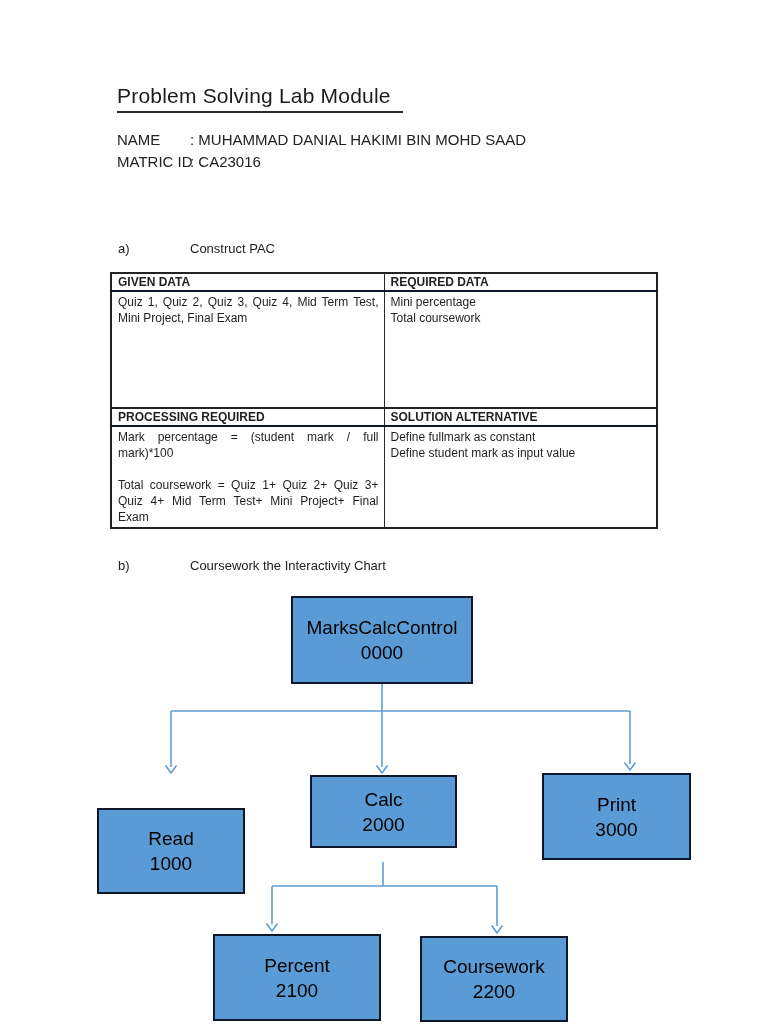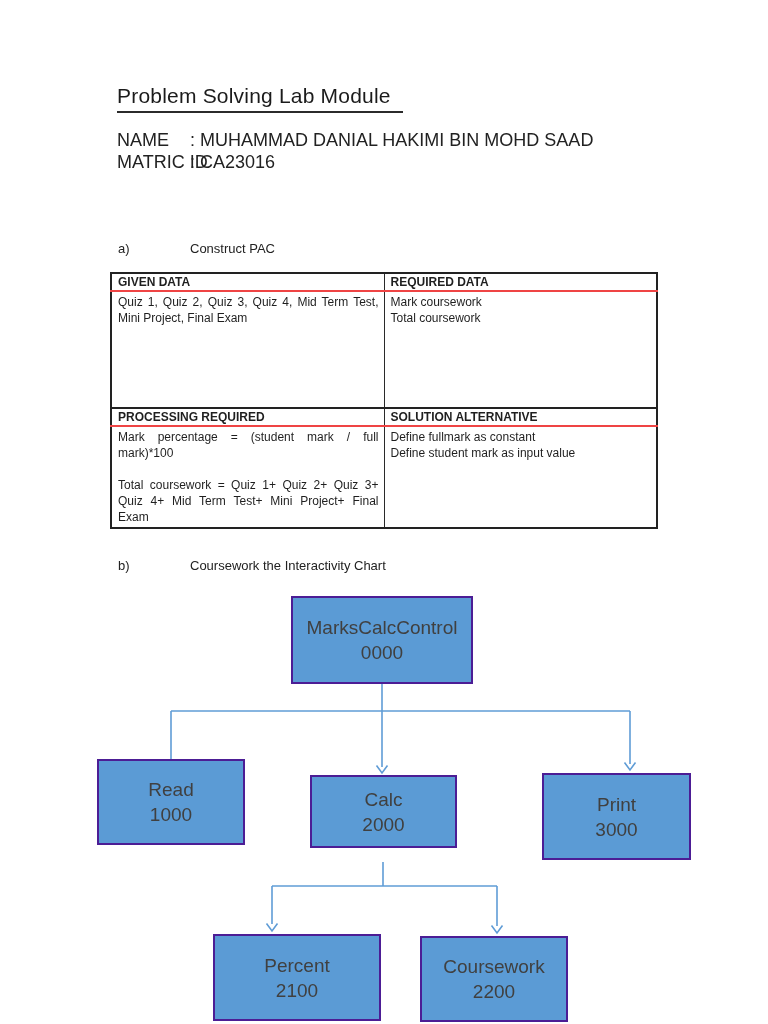--- a/index.html
+++ b/index.html
@@ -6,57 +6,57 @@
   .page{
     position:relative;width:768px;height:1024px;background:#ffffff;overflow:hidden;
     font-family:"Liberation Sans",sans-serif;color:#212121;
   }
   
   .doc-title{
     position:absolute;left:117px;top:84px;
     font-size:21px;letter-spacing:.2px;color:#1b1b1b;
     border-bottom:2px solid #2b2b2b;padding:0 12px 3px 0;display:inline-block;text-align:right;
   }
-  .id-block{position:absolute;left:117px;top:129px;font-size:18px;line-height:22px;color:#222;}
+  .id-block{position:absolute;left:117px;top:129px;font-size:15px;line-height:22px;color:#222;}
   .id-row{white-space:nowrap;}
   .id-label{display:inline-block;width:73px;}
   
   .section-row{position:absolute;font-size:13px;color:#222;}
   .sec-a{left:118px;top:241px;}
   .sec-b{left:118px;top:558px;}
   .section-row .heading{position:absolute;left:72px;top:0;white-space:nowrap;}
   
   .pac-table{
     position:absolute;left:110px;top:272px;width:548px;
     border-collapse:collapse;table-layout:fixed;
     font-size:12px;color:#1f1f1f;
   }
   .pac-table td,.pac-table th{
     border:1px solid #2a2a2a;vertical-align:top;padding:2px 5px 2px 6px;
   }
   .pac-table{border:2px solid #222;}
   .pac-table th{
     text-align:left;font-weight:bold;font-size:12px;height:14px;
-    border-bottom:2px solid #ef4444;vertical-align:middle;padding-top:1px;padding-bottom:1px;
+    border-bottom:2px solid #0f172a;vertical-align:middle;padding-top:1px;padding-bottom:1px;
   }
   .pac-table tr.hdr2 th{border-top:2px solid #222;}
   .cell-tall{height:111px;}
   .cell-mid{height:91px;}
   .jtext{text-align:justify;}
   .pac-table p{margin:0;line-height:16px;}
   .pac-table p + p{margin-top:16px;}
   .line{line-height:16px;}
   
   .node{
-    position:absolute;background:#5b9bd5;border:2px solid #4c1d95;box-sizing:border-box;
-    color:#404040;display:flex;flex-direction:column;align-items:center;justify-content:center;
+    position:absolute;background:#5b9bd5;border:2px solid #0f172a;box-sizing:border-box;
+    color:#000000;display:flex;flex-direction:column;align-items:center;justify-content:center;
     font-size:19px;line-height:25px;text-align:center;
   }
   .n-control{left:291px;top:596px;width:182px;height:88px;}
-  .n-read{left:97px;top:759px;width:148px;height:86px;}
+  .n-read{left:97px;top:808px;width:148px;height:86px;}
   .n-calc{left:310px;top:775px;width:147px;height:73px;}
   .n-print{left:542px;top:773px;width:149px;height:87px;}
   .n-percent{left:213px;top:934px;width:168px;height:87px;}
   .n-coursework{left:420px;top:936px;width:148px;height:86px;}
   .connectors{position:absolute;left:0;top:0;width:768px;height:1024px;pointer-events:none;}
 </style>
 </head>
 <body>
 
 <div class="page">
@@ -81,21 +81,21 @@
     <tbody>
         <tr class="hdr1">
       <th>GIVEN DATA</th>
       <th>REQUIRED DATA</th>
     </tr>
     <tr>
       <td class="cell-tall jtext">
             <p>Quiz 1, Quiz 2, Quiz 3, Quiz 4, Mid Term Test, Mini Project, Final Exam</p>
           </td>
       <td class="cell-tall">
-        <div class="line">Mark coursework</div>
+        <div class="line">Mini percentage</div>
         <div class="line">Total coursework</div>
       </td>
     </tr>
     <tr class="hdr2">
       <th>PROCESSING REQUIRED</th>
       <th>SOLUTION ALTERNATIVE</th>
     </tr>
     <tr>
       <td class="cell-mid jtext">
         <p>Mark percentage = (student mark / full mark)*100</p>

